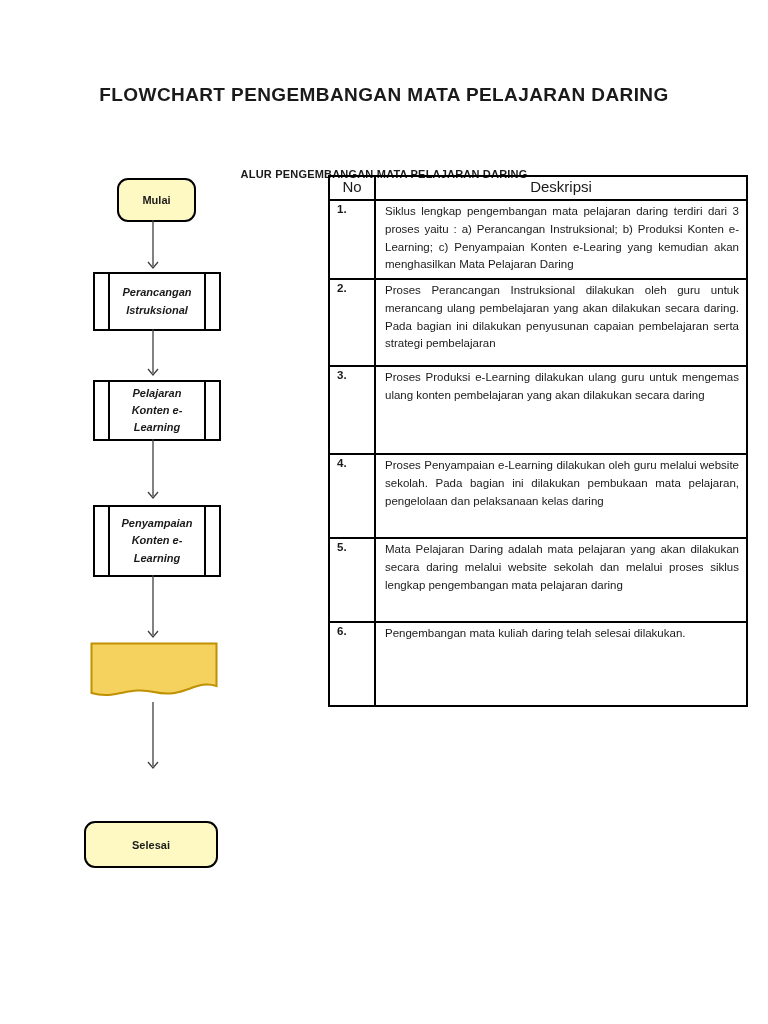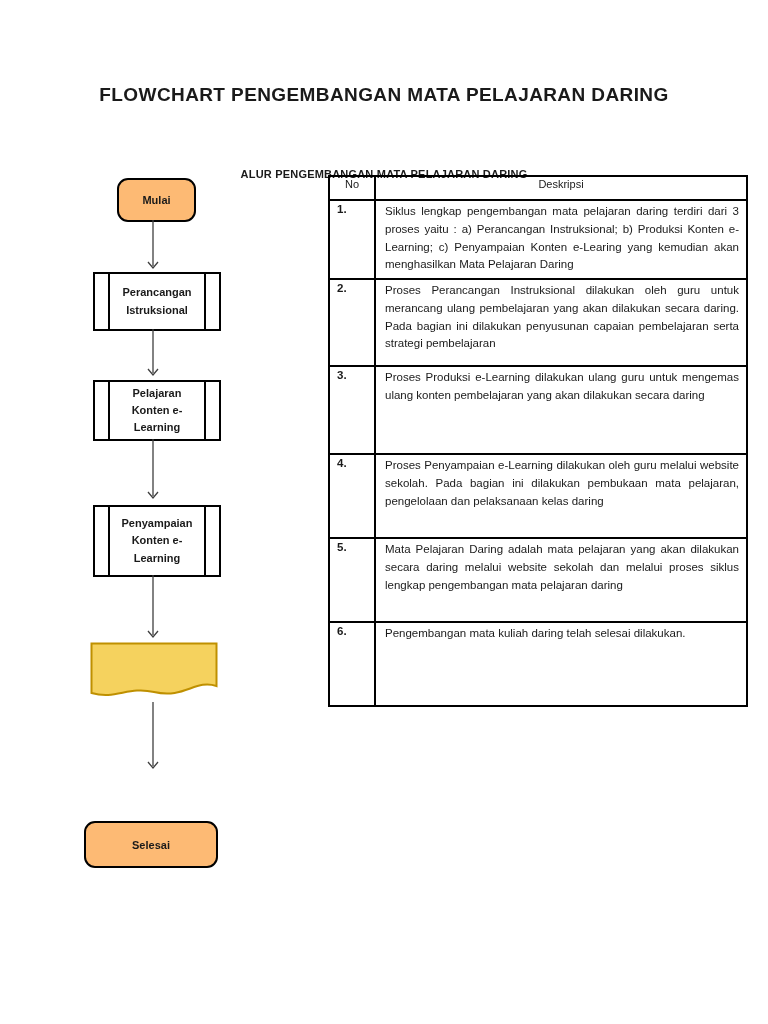--- a/index.html
+++ b/index.html
@@ -12,50 +12,50 @@
   .doc-title{
     top:84px;left:0;width:768px;text-align:center;
     font-size:19px;font-weight:bold;letter-spacing:.4px;
   }
   .doc-subtitle{
     top:137px;left:0;width:768px;text-align:center;
     font-size:11px;font-weight:bold;letter-spacing:.2px;margin-top:31px;
   }
   
   .terminator{
-    border:2px solid #000;border-radius:11px;background:#fdba74;
+    border:2px solid #000;border-radius:11px;background:#fef9c3;
     display:flex;align-items:center;justify-content:center;
     font-size:11px;font-weight:bold;text-align:center;
   }
   .predef{
     border:2px solid #000;background:#fff;
     display:flex;align-items:center;justify-content:center;
     font-size:11px;font-weight:bold;text-align:center;line-height:1.55;
   }
   .predef::before,.predef::after{
     content:"";position:absolute;top:0;bottom:0;width:2px;background:#000;
   }
   .predef::before{left:13px;}
   .predef::after{right:13px;}
-  .predef .lbl{width:84px;}
+  .predef .lbl{width:84px;font-style:italic;}
   .lbl-wide{width:100px;}
   .doc-node{left:90px;top:642px;width:128px;height:60px;}
   .doc-node .doc-label{
     position:absolute;left:14px;top:8px;width:100px;text-align:center;
     font-size:11px;font-weight:bold;line-height:1.55;
   }
   .arrow line,.arrow polyline{stroke:#3f3f3f;stroke-width:1.3;fill:none;}
   
   table.desc{
     left:328px;top:175px;width:420px;border-collapse:collapse;table-layout:fixed;
     font-size:11.5px;
   }
   table.desc th,table.desc td{border:2px solid #000;vertical-align:top;}
   th.h-no,td.c-no{width:40px;}
-  th{font-weight:400;font-size:11px;height:20px;padding:1px 2px;text-align:center;}
+  th{font-weight:400;font-size:15px;height:20px;padding:1px 2px;text-align:center;}
   td.c-no{font-weight:bold;padding:2px 4px 0 7px;text-align:left;}
   td.c-desc{
     font-weight:normal;padding:2px 7px 0 9px;text-align:justify;line-height:1.55;
   }
   tr.r1 td{height:75px;} tr.r2 td{height:83px;} tr.r3 td{height:84px;}
   tr.r4 td{height:80px;} tr.r5 td{height:80px;} tr.r6 td{height:80px;}
 </style>
 </head>
 <body>
 

